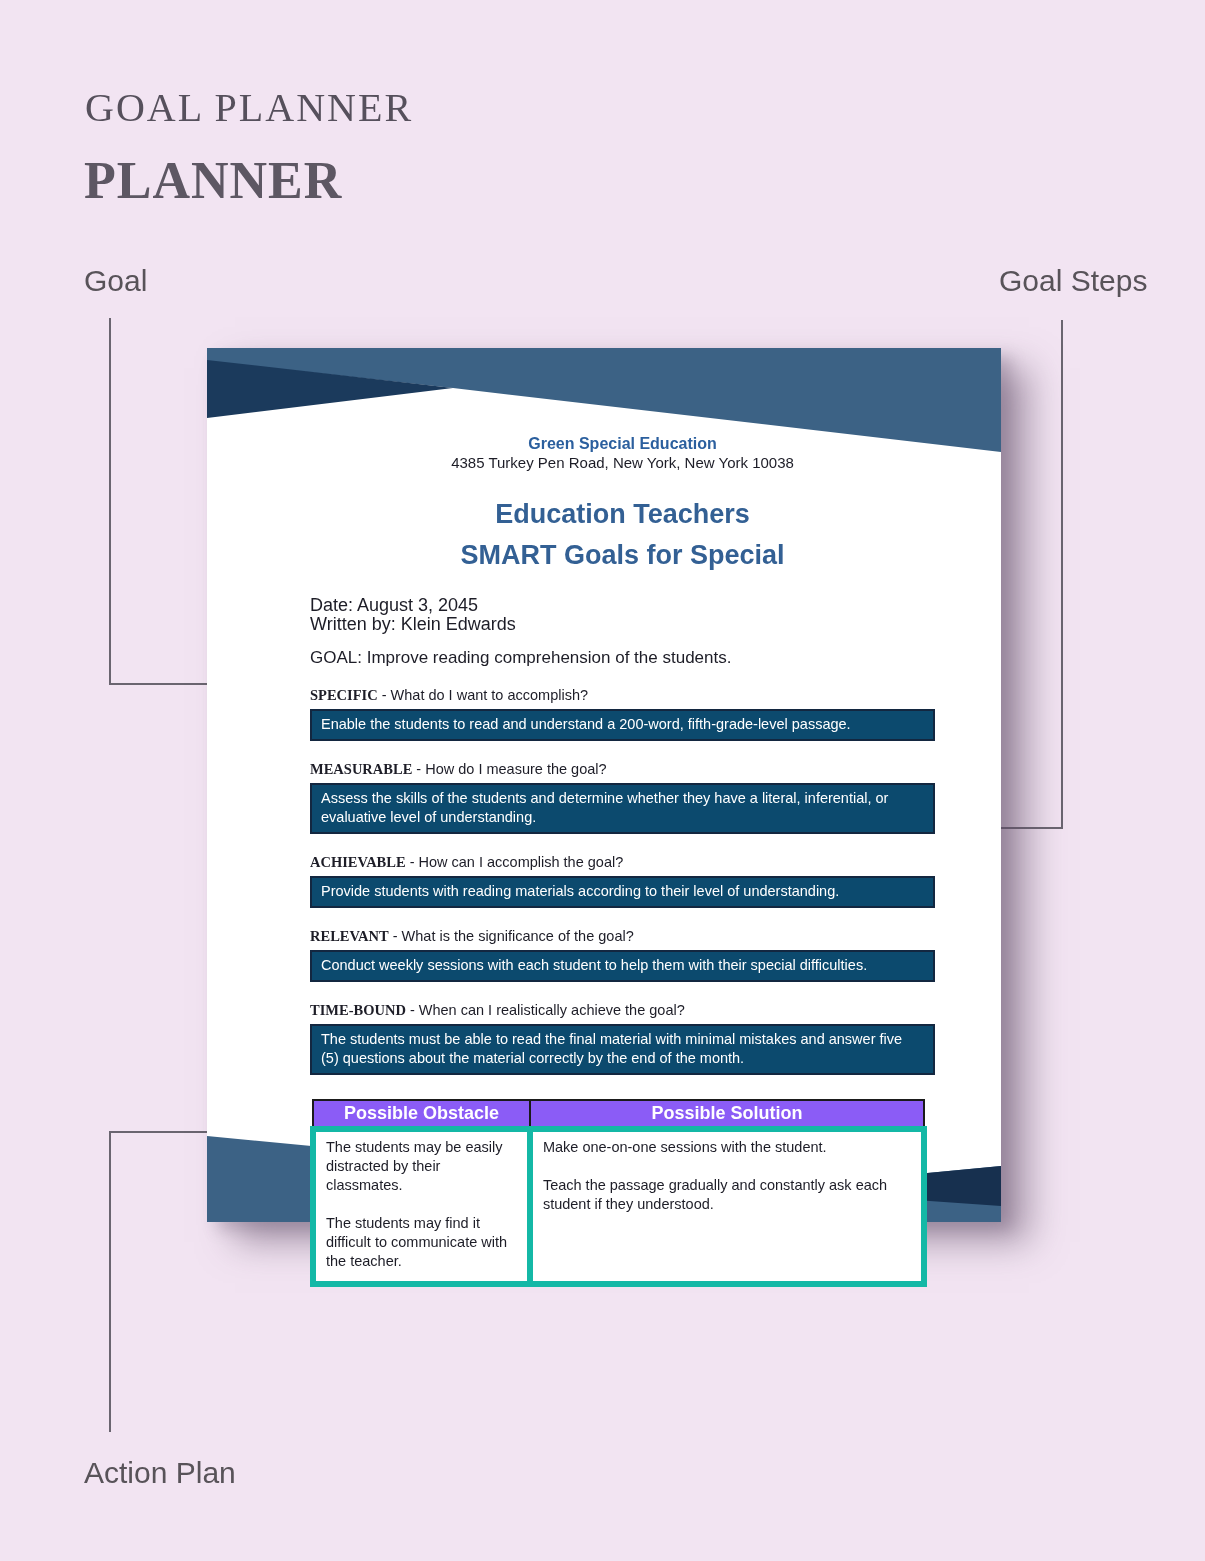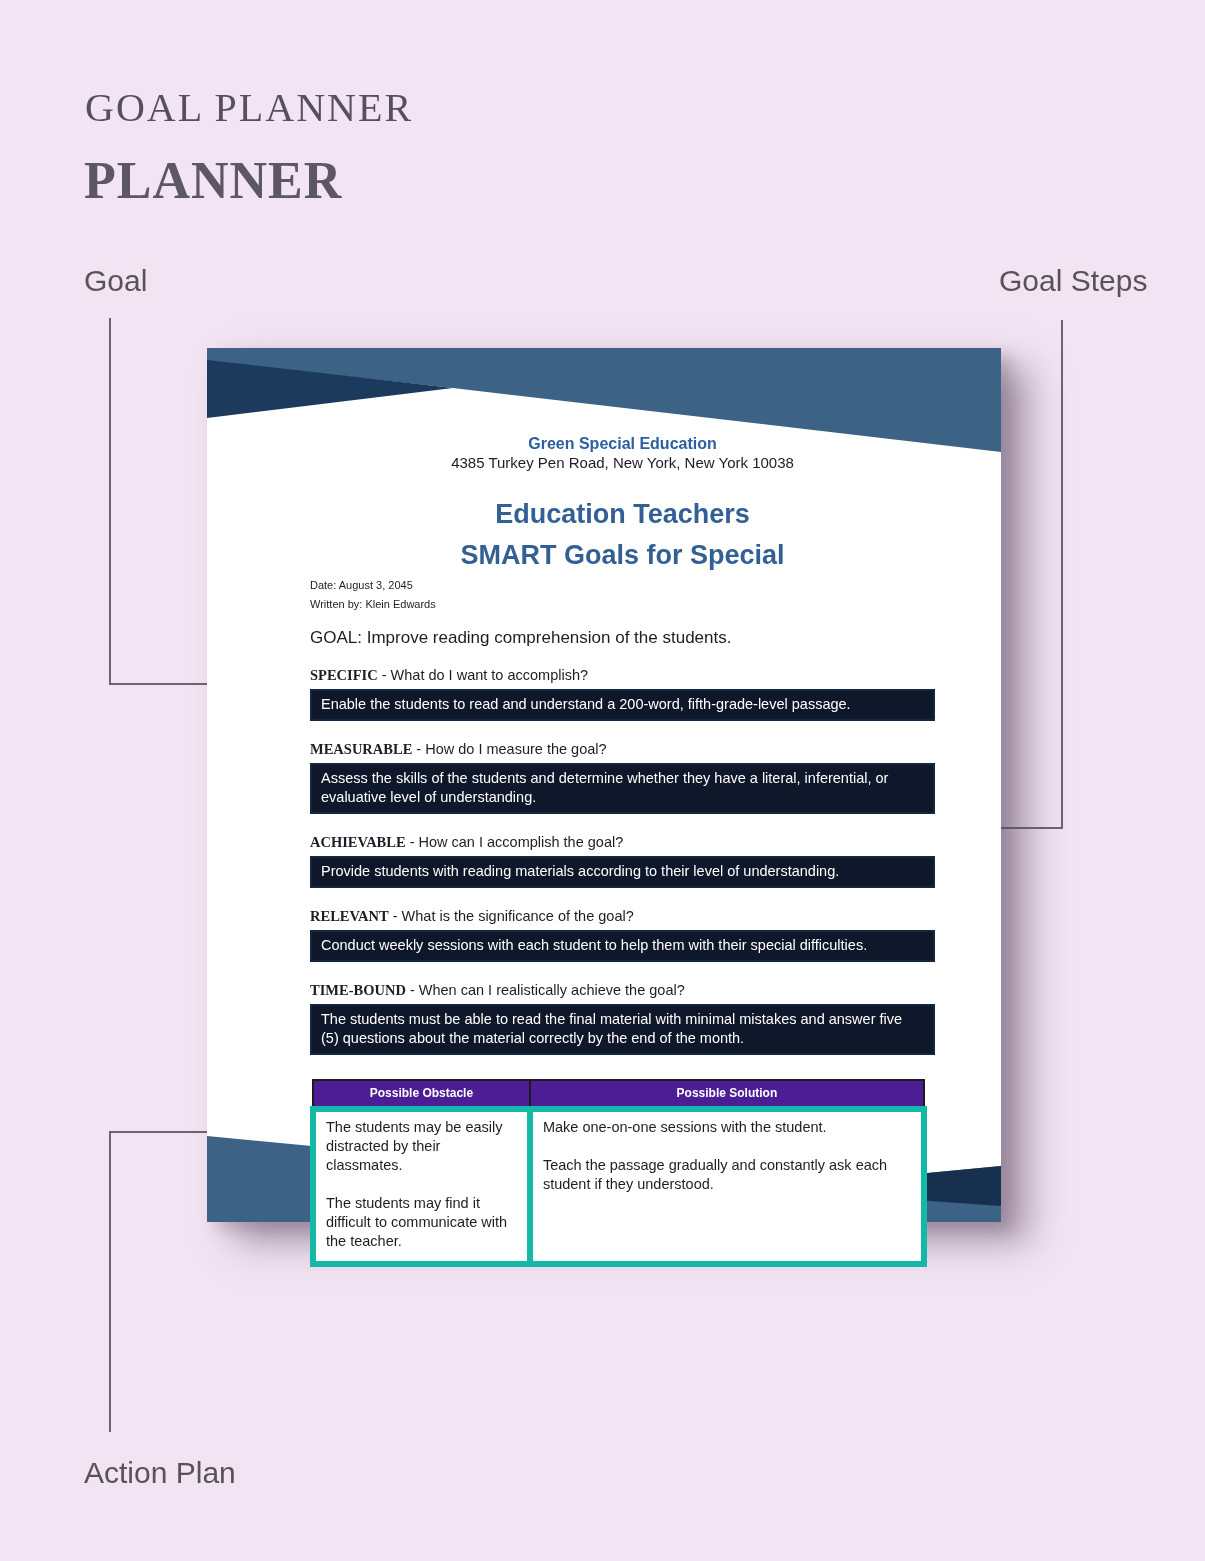--- a/index.html
+++ b/index.html
@@ -44,38 +44,38 @@
   .doc-content{
     position:absolute;left:103px;right:66px;top:0;
     color:#1d1d27;font-size:14.5px;line-height:19px;
   }
   .center{text-align:center;}
   .org-name{margin-top:86px;font-size:16px;font-weight:bold;color:#2b5f9e;line-height:19px;}
   .org-line{font-size:15px;line-height:19px;}
   .doc-title{
     margin-top:22px;font-size:27px;font-weight:bold;color:#336094;line-height:41px;
   }
-  .meta{margin-top:0;font-size:11px;line-height:19px;}
+  .meta{margin-top:20px;font-size:18px;line-height:19px;}
   .goal-stmt{margin-top:14px;font-size:17px;}
   .sec-label{margin-top:19px;font-size:14.5px;}
   .sec-label b{font-weight:bold;font-family:Liberation Serif, serif;}
   .answer-box{
     margin-top:4px;
-    background:#0f172a;color:#ffffff;
+    background:#0c4a6e;color:#ffffff;
     border:2px solid #132740;
     padding:4px 23px 5px 9px;
     line-height:19px;
   }
   table.obstacle-table{
     margin-top:24px;border-collapse:collapse;width:617px;
     font-size:14.5px;line-height:19px;
   }
   .obstacle-table th{
-    background:#4c1d95;color:#ffffff;font-weight:bold;
-    border:2px solid #1b1b1b;padding:3px 4px;font-size:12px;
+    background:#8b5cf6;color:#ffffff;font-weight:bold;
+    border:2px solid #1b1b1b;padding:3px 4px;font-size:18px;
   }
   .obstacle-table td{
     border:6px solid #14b8a6;vertical-align:top;padding:6px 10px 10px 10px;
     background:#ffffff;
   }
   .obstacle-table td p{margin:0 0 19px 0;}
   .obstacle-table td p:last-child{margin-bottom:0;}
   .col-obstacle{width:35.5%;}
   .col-solution{width:64.5%;}
 </style>

